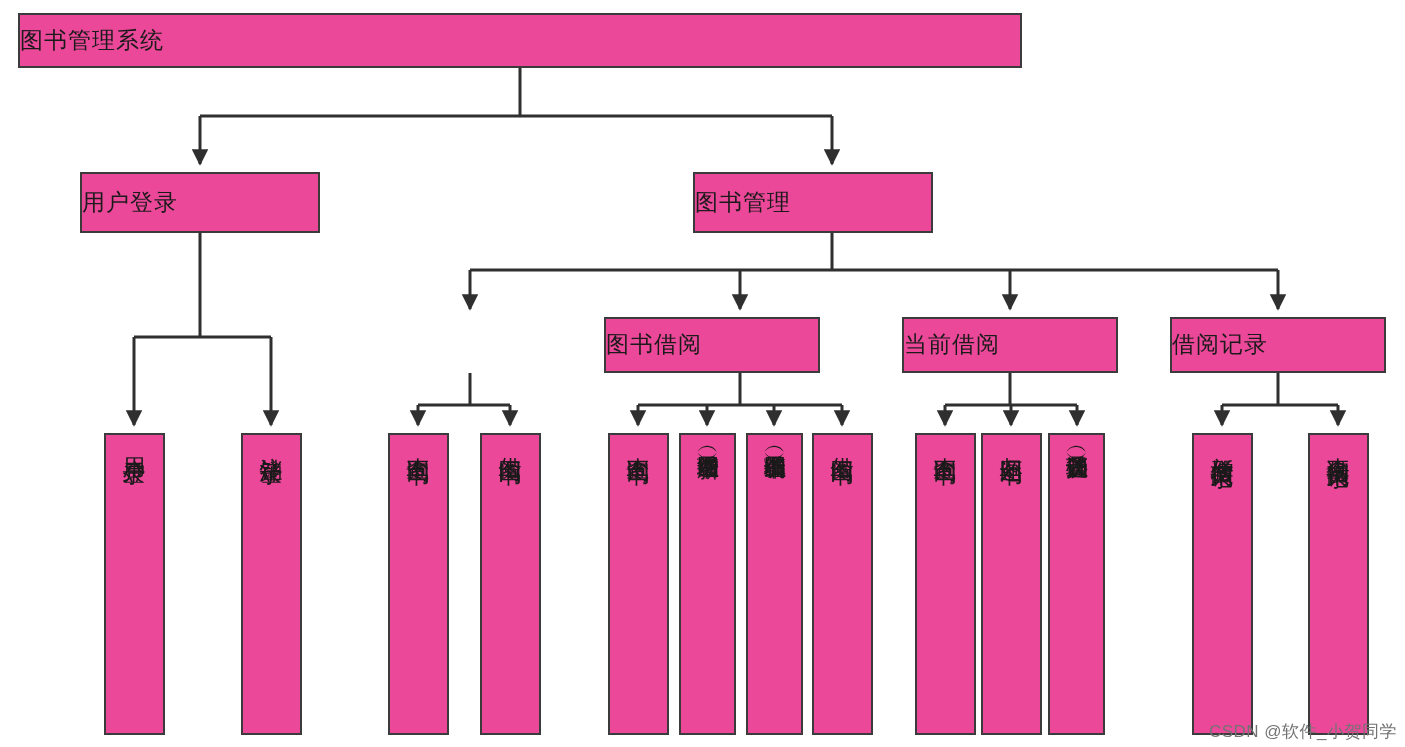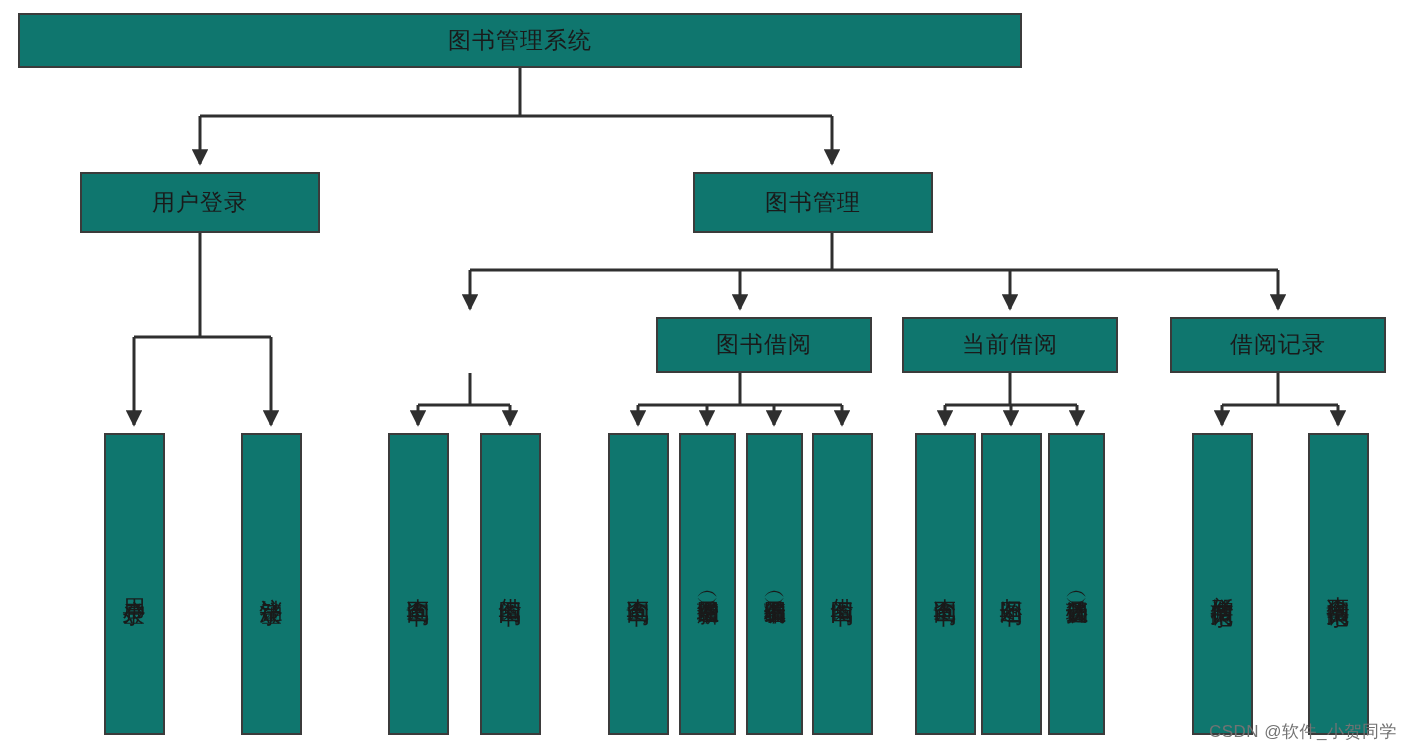--- a/index.html
+++ b/index.html
@@ -22,24 +22,24 @@
     left: 0;
     top: 0;
     width: 1405px;
     height: 747px;
     pointer-events: none;
   }
   .node {
     position: absolute;
     box-sizing: border-box;
     border: 2px solid #3b3b3b;
-    background: #0f766e;
+    background: #ec4899;
     display: flex;
     align-items: center;
-    justify-content: center;
+    justify-content: flex-start;
     color: #1a1a1a;
   }
   .node.horiz {
     font-size: 23px;
     letter-spacing: 1px;
     line-height: 1.2;
   }
   .node.vert {
     writing-mode: vertical-rl;
     text-orientation: upright;
@@ -129,21 +129,21 @@
     <span>图书管理系统</span>
   </div>
 
   <div class="node horiz" style="left:80px; top:172px; width:240px; height:61px;">
     <span>用户登录</span>
   </div>
   <div class="node horiz" style="left:693px; top:172px; width:240px; height:61px;">
     <span>图书管理</span>
   </div>
 
-  <div class="node horiz" style="left:656px; top:317px; width:216px; height:56px;">
+  <div class="node horiz" style="left:604px; top:317px; width:216px; height:56px;">
     <span>图书借阅</span>
   </div>
   <div class="node horiz" style="left:902px; top:317px; width:216px; height:56px;">
     <span>当前借阅</span>
   </div>
   <div class="node horiz" style="left:1170px; top:317px; width:216px; height:56px;">
     <span>借阅记录</span>
   </div>
 
   <div class="node vert" style="left:104px; top:433px; width:61px; height:302px;">

